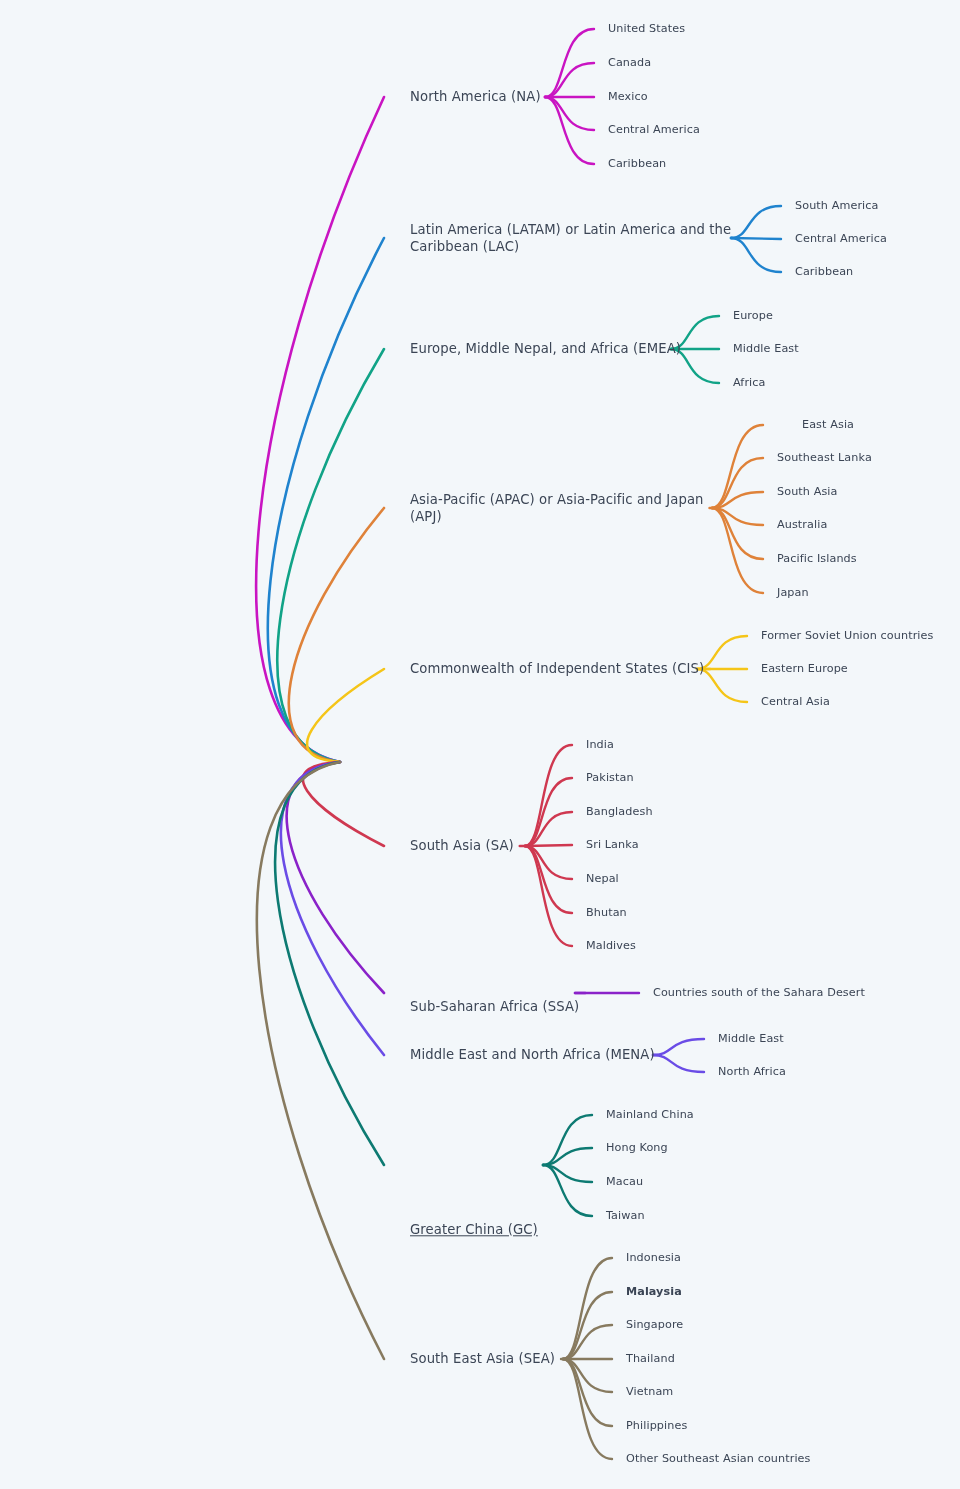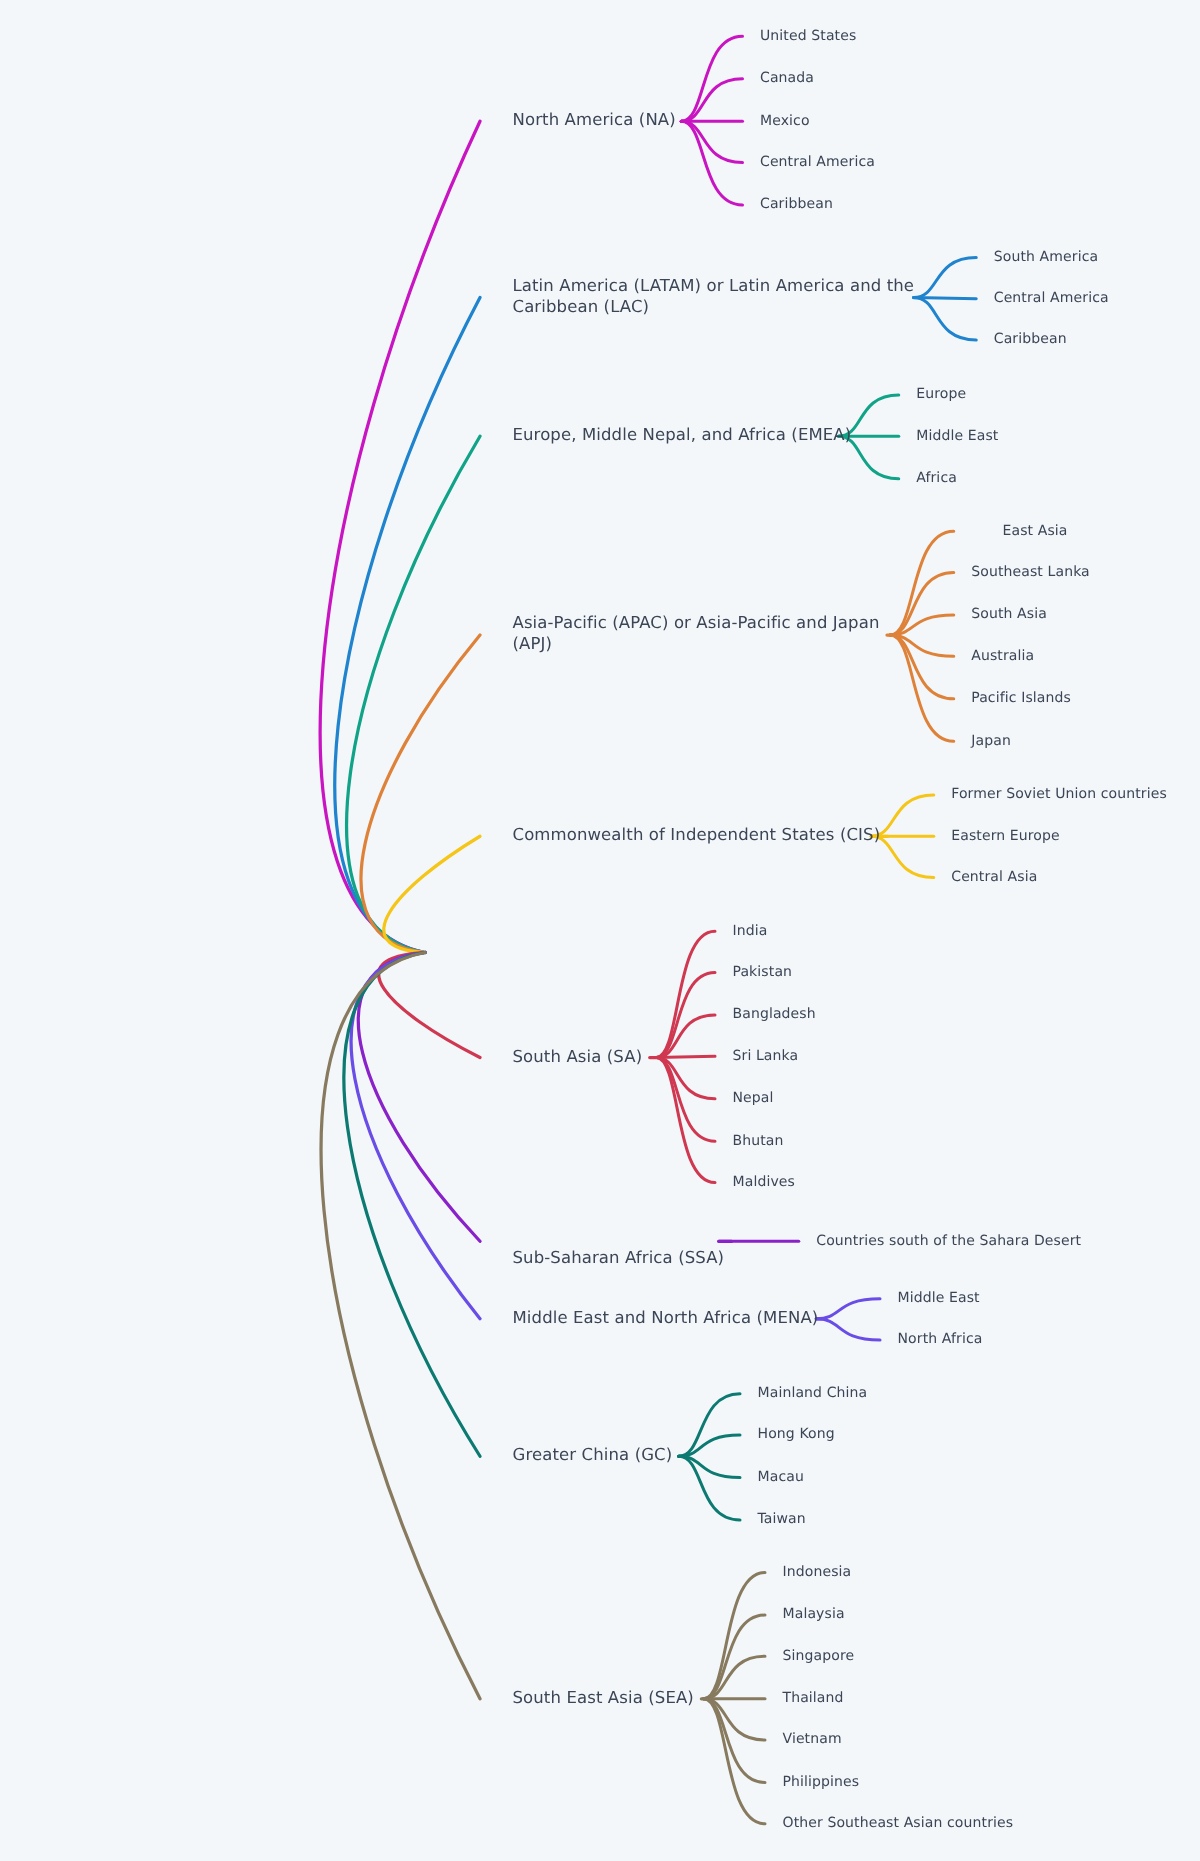--- a/index.html
+++ b/index.html
@@ -184,28 +184,28 @@
       <div class="node-label leaf-label" style="left: 586px; top: 812px; transform: translateY(-50%);">Bangladesh</div>
       <div class="node-label leaf-label" style="left: 586px; top: 845px; transform: translateY(-50%);">Sri Lanka</div>
       <div class="node-label leaf-label" style="left: 586px; top: 879px; transform: translateY(-50%);">Nepal</div>
       <div class="node-label leaf-label" style="left: 586px; top: 913px; transform: translateY(-50%);">Bhutan</div>
       <div class="node-label leaf-label" style="left: 586px; top: 946px; transform: translateY(-50%);">Maldives</div>
       <div class="node-label branch-label" style="left: 410px; top: 993px; transform: translateY(-50%); white-space: pre; margin-top: 14px;">Sub-Saharan Africa (SSA)</div>
       <div class="node-label leaf-label" style="left: 653px; top: 993px; transform: translateY(-50%);">Countries south of the Sahara Desert</div>
       <div class="node-label branch-label" style="left: 410px; top: 1055px; transform: translateY(-50%); white-space: pre;">Middle East and North Africa (MENA)</div>
       <div class="node-label leaf-label" style="left: 718px; top: 1039px; transform: translateY(-50%);">Middle East</div>
       <div class="node-label leaf-label" style="left: 718px; top: 1072px; transform: translateY(-50%);">North Africa</div>
-      <div class="node-label branch-label" style="left: 410px; top: 1165px; transform: translateY(-50%); white-space: pre;">Greater China (GC)</div>
+      <div class="node-label branch-label" style="left: 410px; top: 1230px; transform: translateY(-50%); white-space: pre; text-decoration: underline;">Greater China (GC)</div>
       <div class="node-label leaf-label" style="left: 606px; top: 1115px; transform: translateY(-50%);">Mainland China</div>
       <div class="node-label leaf-label" style="left: 606px; top: 1148px; transform: translateY(-50%);">Hong Kong</div>
       <div class="node-label leaf-label" style="left: 606px; top: 1182px; transform: translateY(-50%);">Macau</div>
       <div class="node-label leaf-label" style="left: 606px; top: 1216px; transform: translateY(-50%);">Taiwan</div>
       <div class="node-label branch-label" style="left: 410px; top: 1359px; transform: translateY(-50%); white-space: pre;">South East Asia (SEA)</div>
       <div class="node-label leaf-label" style="left: 626px; top: 1258px; transform: translateY(-50%);">Indonesia</div>
-      <div class="node-label leaf-label" style="left: 626px; top: 1292px; transform: translateY(-50%);">Malaysia</div>
+      <div class="node-label leaf-label" style="left: 626px; top: 1292px; transform: translateY(-50%); font-weight: bold;">Malaysia</div>
       <div class="node-label leaf-label" style="left: 626px; top: 1325px; transform: translateY(-50%);">Singapore</div>
       <div class="node-label leaf-label" style="left: 626px; top: 1359px; transform: translateY(-50%);">Thailand</div>
       <div class="node-label leaf-label" style="left: 626px; top: 1392px; transform: translateY(-50%);">Vietnam</div>
       <div class="node-label leaf-label" style="left: 626px; top: 1426px; transform: translateY(-50%);">Philippines</div>
       <div class="node-label leaf-label" style="left: 626px; top: 1459px; transform: translateY(-50%);">Other Southeast Asian countries</div>
     </div>
 
 </div>
 
 </body></html>

